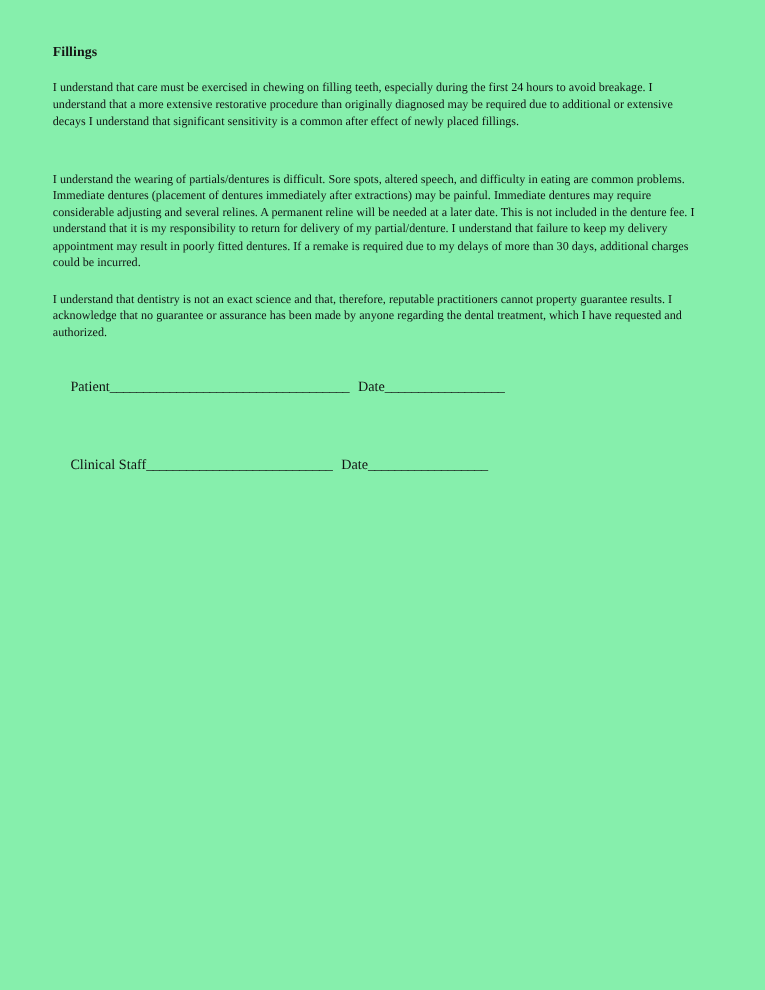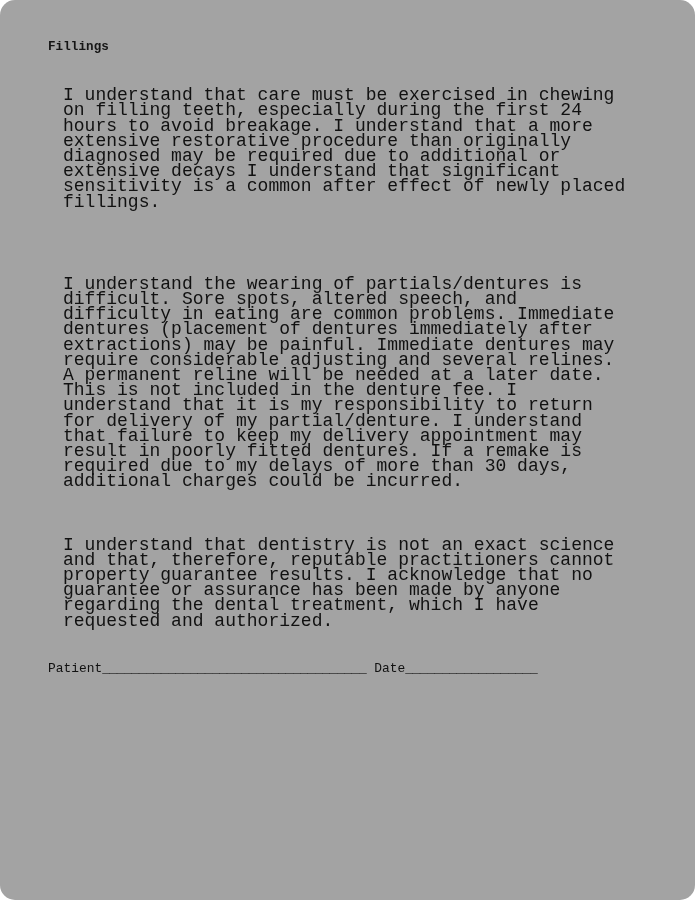--- a/index.html
+++ b/index.html
@@ -4,58 +4,57 @@
 <style>
   html, body {
     margin: 0;
     padding: 0;
     background: #ffffff;
   }
   .page {
     position: relative;
     width: 695px;
     height: 900px;
-    background: #a3a3a3;
+    background: #86efac;
     overflow: hidden;
-    font-family: Liberation Mono, monospace;
+    font-family: Liberation Serif, serif;
     color: #111111;
-    border-radius: 15px;
   }
   .content {
     position: absolute;
     left: 48px;
     top: 40px;
     width: 594px;
   }
   .heading {
     font-size: 12.6px;
     line-height: 15.2px;
     color: #151515;
     margin: 0;
     letter-spacing: 0.05px;
   }
   .para {
-    font-size: 18px;
+    font-size: 11px;
     line-height: 15.2px;
     color: #111111;
-    margin: 15px;
+    margin: 0;
     text-align: left;
     letter-spacing: 0.01px;
   }
   .gap-heading-para { height: 18px; }
   .gap-para-heading { height: 19px; }
   .gap-para-para { height: 18px; }
   .gap-before-sig { height: 17px; }
   .gap-between-sig { height: 24px; }
 
   .sig-line {
     font-size: 12.9px;
     line-height: 15.2px;
     color: #111111;
-    margin: 0;
+    margin: 16px;
     white-space: nowrap;
   }
   .rule {
     letter-spacing: -0.4px;
   }
   .sig-gap {
     display: inline-block;
     width: 8px;
   }
 </style>
@@ -83,15 +82,18 @@
     <p class="para">I understand that dentistry is not an exact science and that, therefore, reputable practitioners cannot property guarantee results. I acknowledge that no guarantee or assurance has been made by anyone regarding the dental treatment, which I have requested and authorized.</p>
 
     <div class="gap-before-sig"></div>
 
     <p class="sig-line">
       <span>Patient</span><span class="rule">____________________________________</span><span class="sig-gap"></span><span>Date</span><span class="rule">__________________</span>
     </p>
 
     <div class="gap-between-sig"></div>
 
+    <p class="sig-line">
+      <span>Clinical Staff</span><span class="rule">____________________________</span><span class="sig-gap"></span><span>Date</span><span class="rule">__________________</span>
+    </p>
 
   </div>
 </div>
 
 </body></html>

